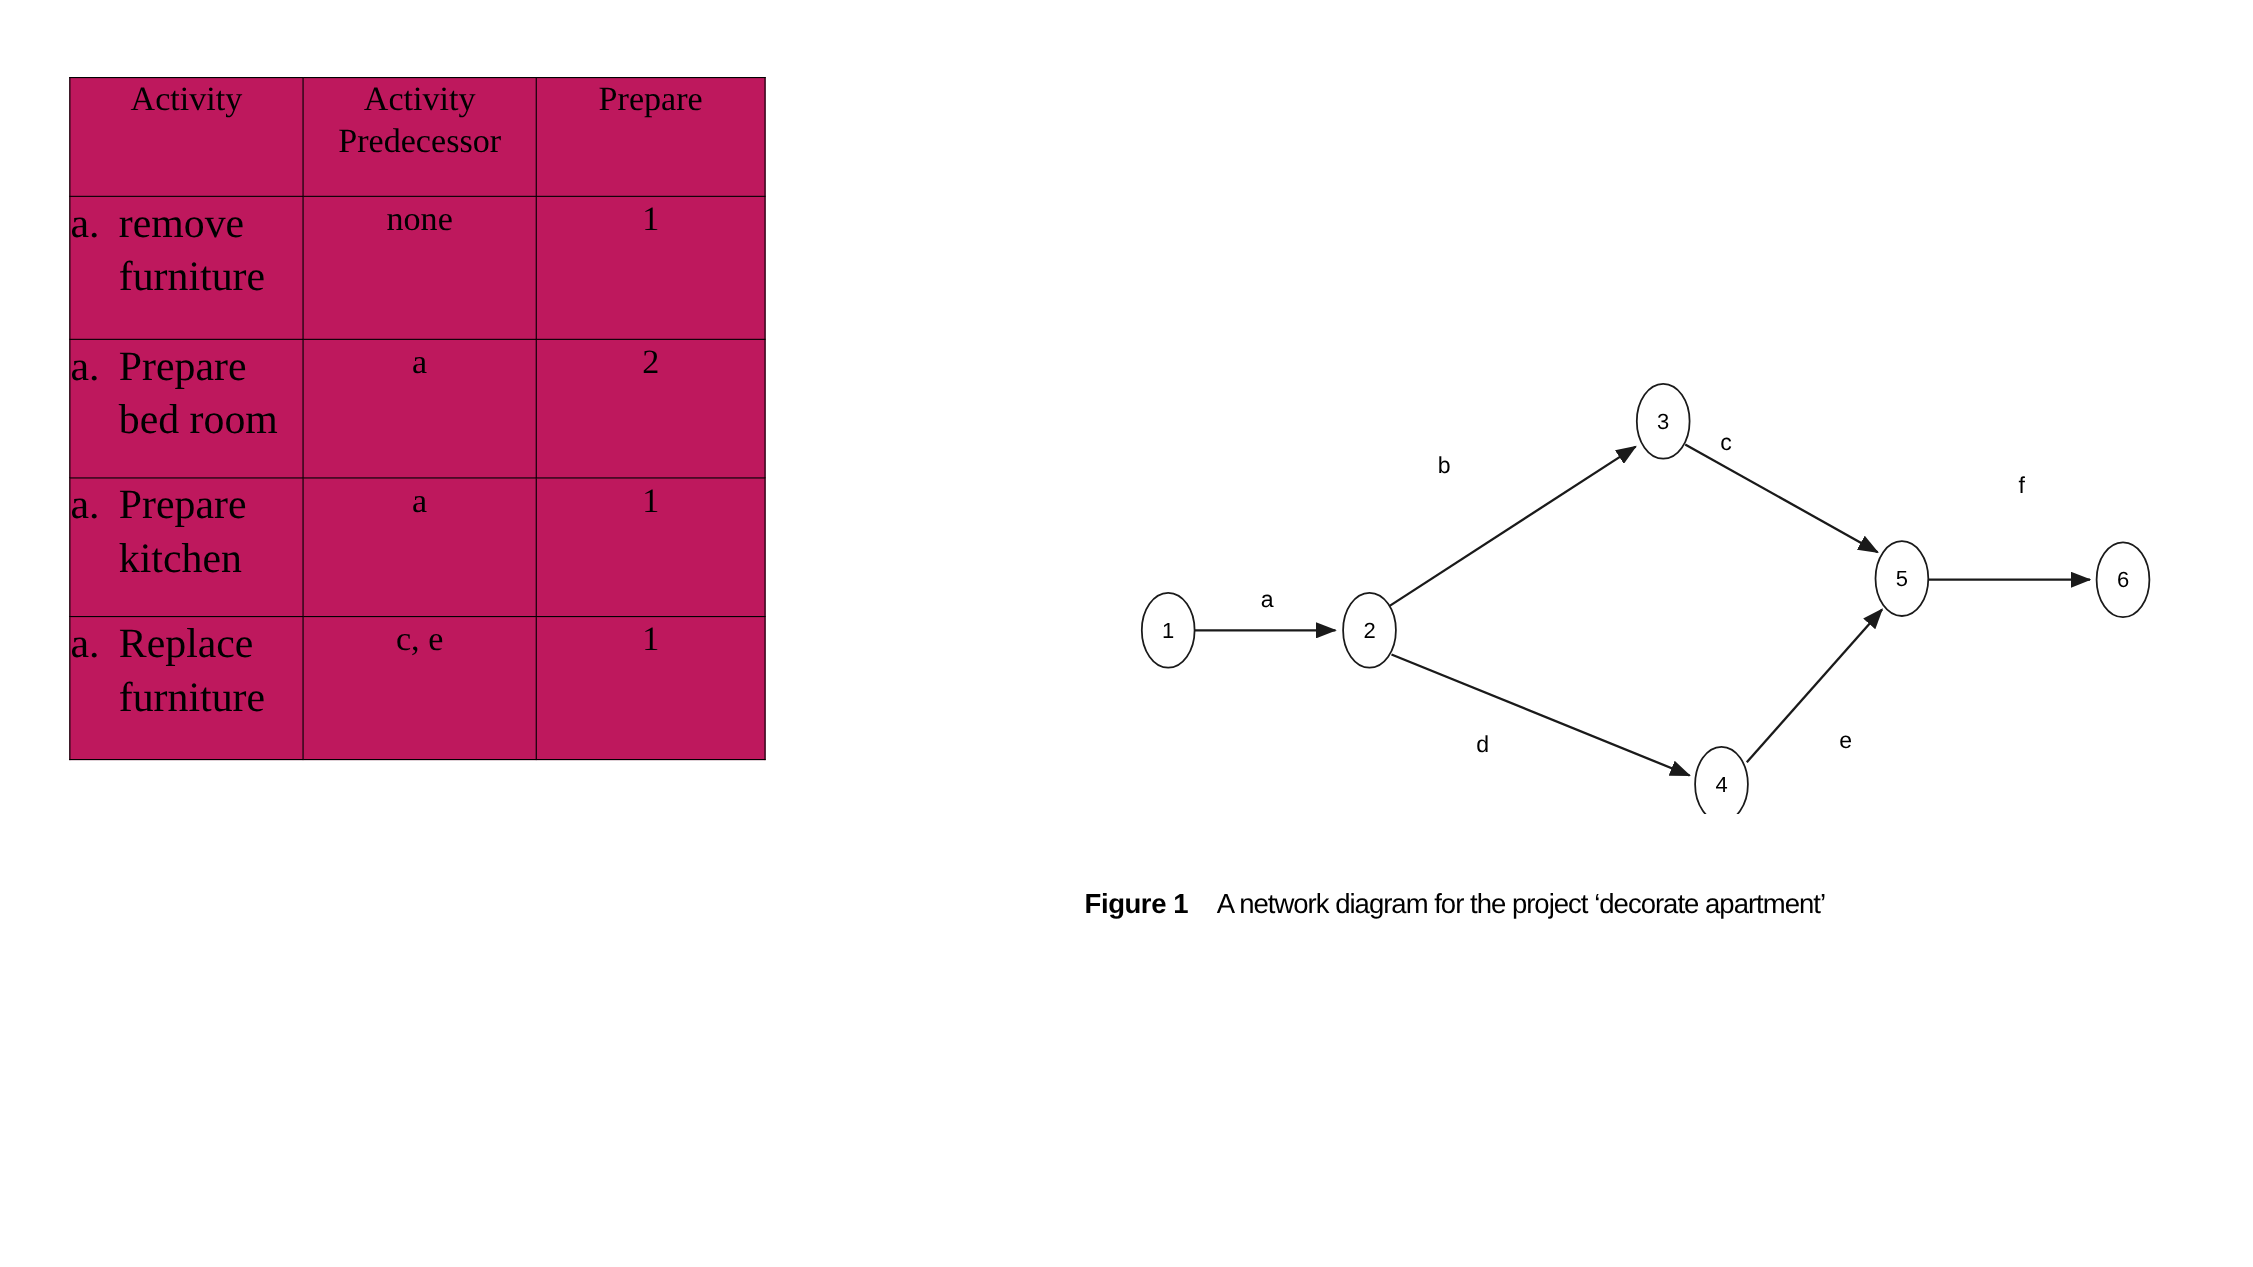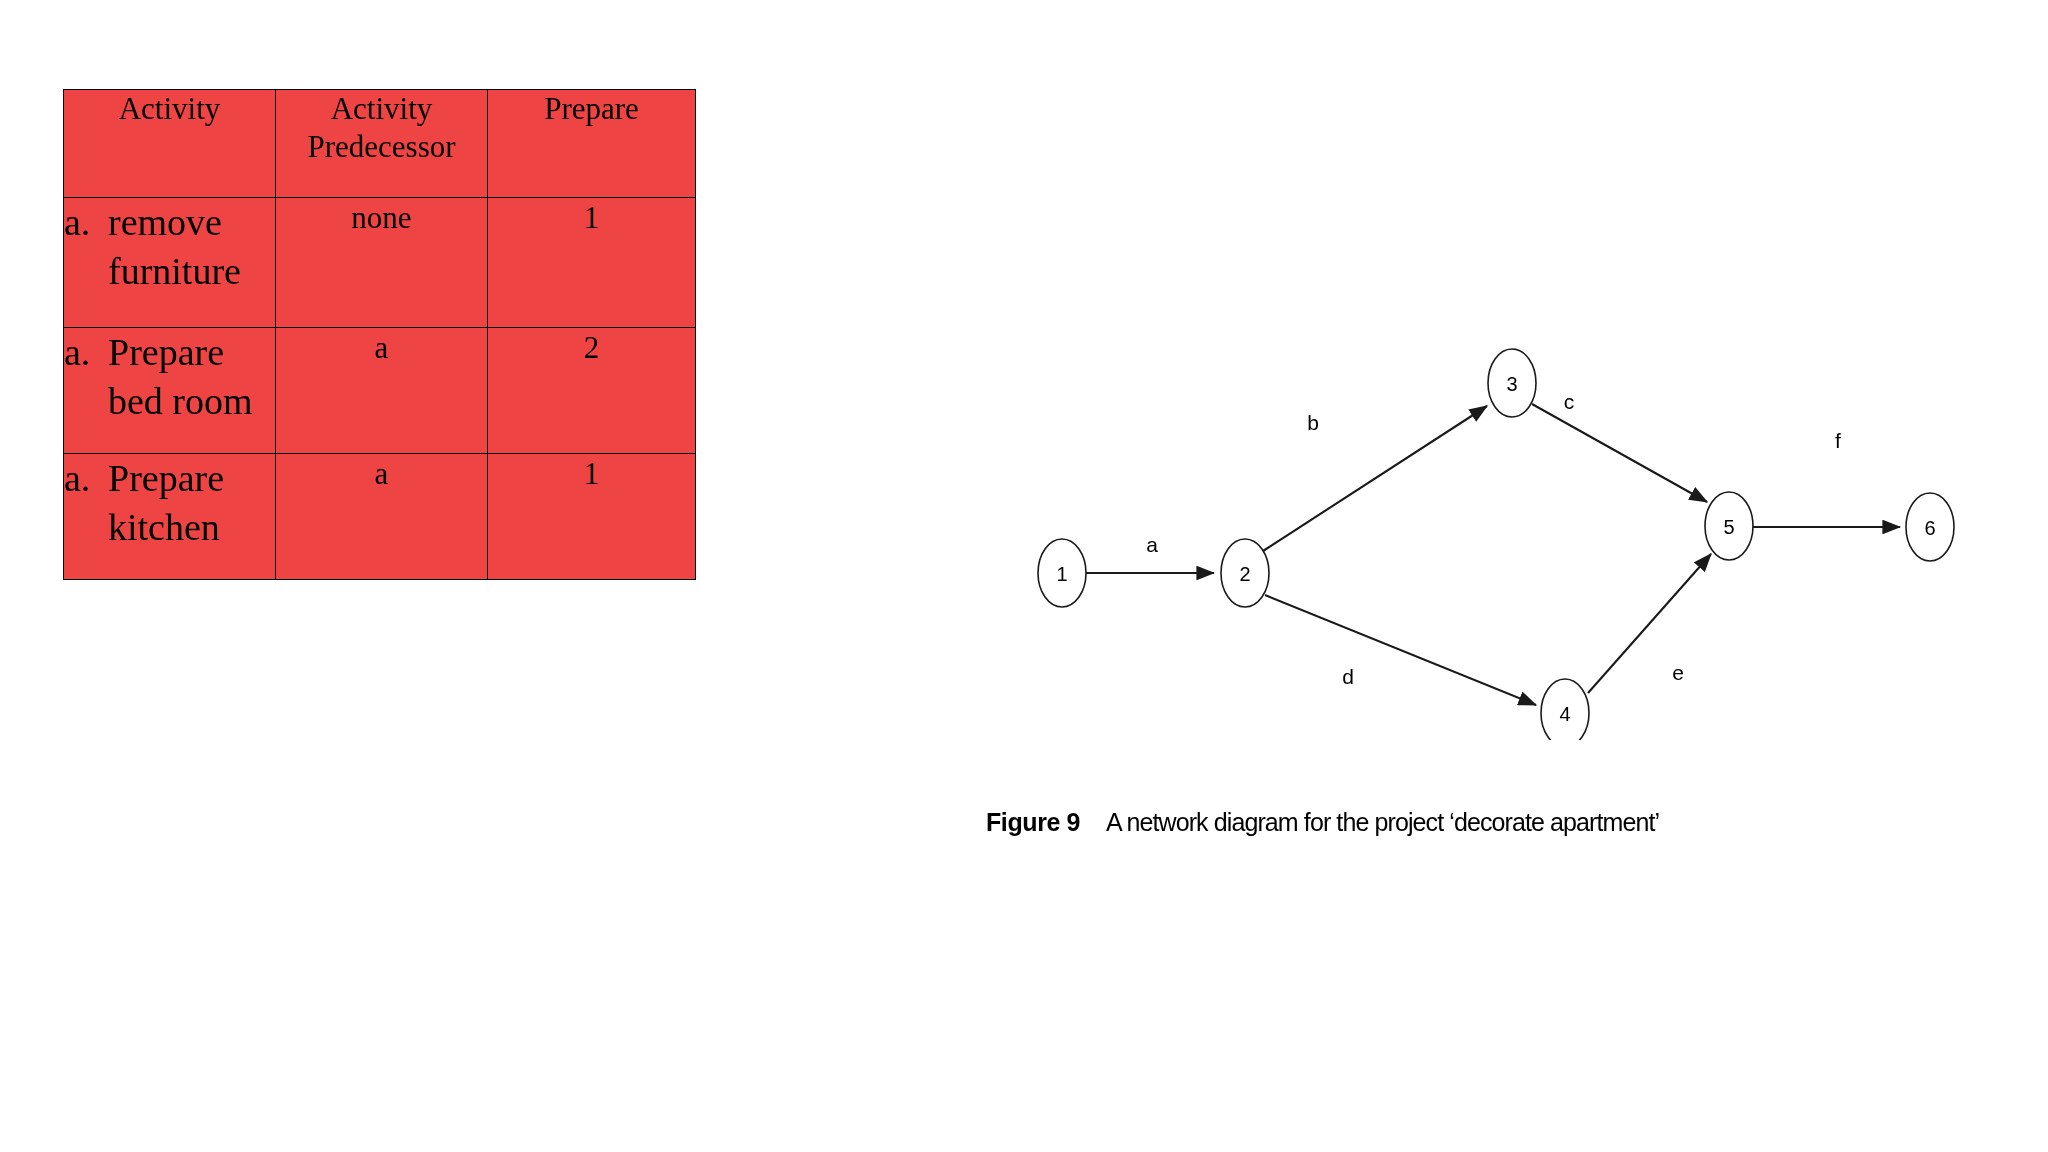--- a/index.html
+++ b/index.html
@@ -20,22 +20,21 @@
   #activity-table-wrap {
     position: absolute;
     left: 63px;
     top: 70px;
     width: 632px;
   }
   table.activity-table {
     border-collapse: collapse;
     table-layout: fixed;
     width: 632px;
-    background: #ef4444;
-    margin-top: 19px;
+    background: #be185d;
   }
   table.activity-table td,
   table.activity-table th {
     border: 1.6px solid #000000;
     padding: 0;
     vertical-align: top;
     font-weight: normal;
   }
   col.col-activity { width: 212px; }
   col.col-pred     { width: 212px; }
@@ -175,20 +174,27 @@
 
       <tr>
         <td class="row-activity h-mid">
           <span class="marker">a.</span><span class="label"><span>Prepare</span><br><span>kitchen</span></span>
         </td>
         <td class="row-pred h-mid">a</td>
         <td class="row-dur h-mid">1</td>
       </tr>
 
 
+      <tr>
+        <td class="row-activity h-tall">
+          <span class="marker">a.</span><span class="label"><span>Replace</span><br><span>furniture</span></span>
+        </td>
+        <td class="row-pred h-tall">c, e</td>
+        <td class="row-dur h-tall">1</td>
+      </tr>
 
     </tbody>
   </table>
 </div>
 
 <div id="network-diagram">
   <svg width="1010" height="430" viewBox="0 0 1010 430" xmlns="http://www.w3.org/2000/svg">
     <defs>
       <marker id="arrowhead" markerWidth="9" markerHeight="7" refX="8.4" refY="3.5" orient="auto" markerUnits="strokeWidth">
         <polygon points="0 0, 9 3.5, 0 7" fill="#1a1a1a"></polygon>
@@ -236,14 +242,14 @@
       </g>
       <g>
         <ellipse class="node-ellipse" cx="930" cy="217" rx="24" ry="34"></ellipse>
         <text class="node-label" x="930" y="218">6</text>
       </g>
     </g>
   </svg>
 </div>
 
 <div id="figure-caption">
-  <span class="cap-num">Figure 9</span><span class="cap-gap"></span><span class="cap-body">A network diagram for the project ‘decorate apartment’</span>
+  <span class="cap-num">Figure 1</span><span class="cap-gap"></span><span class="cap-body">A network diagram for the project ‘decorate apartment’</span>
 </div>
 
 </body></html>

